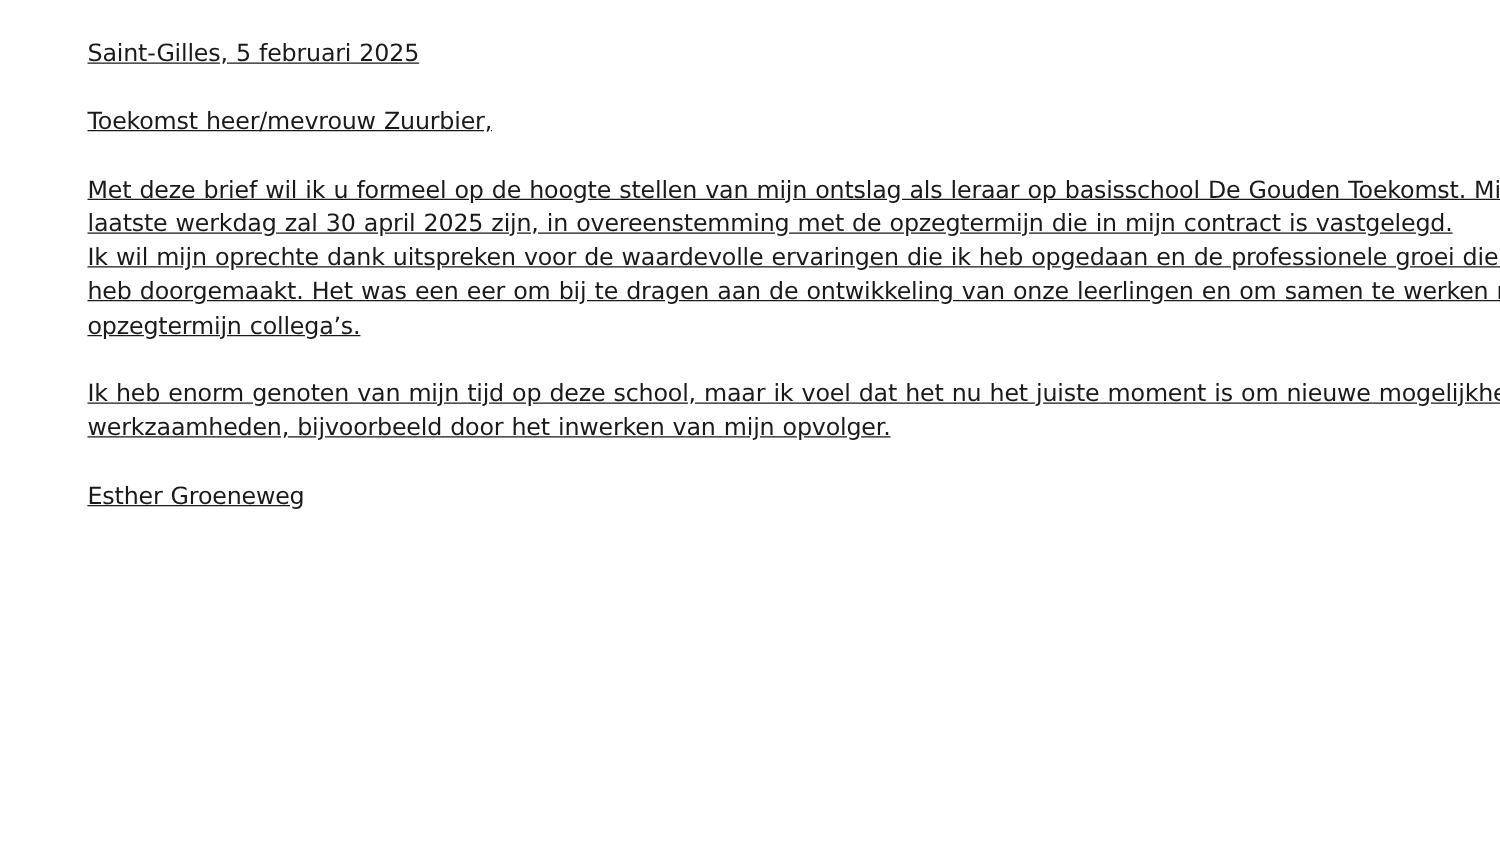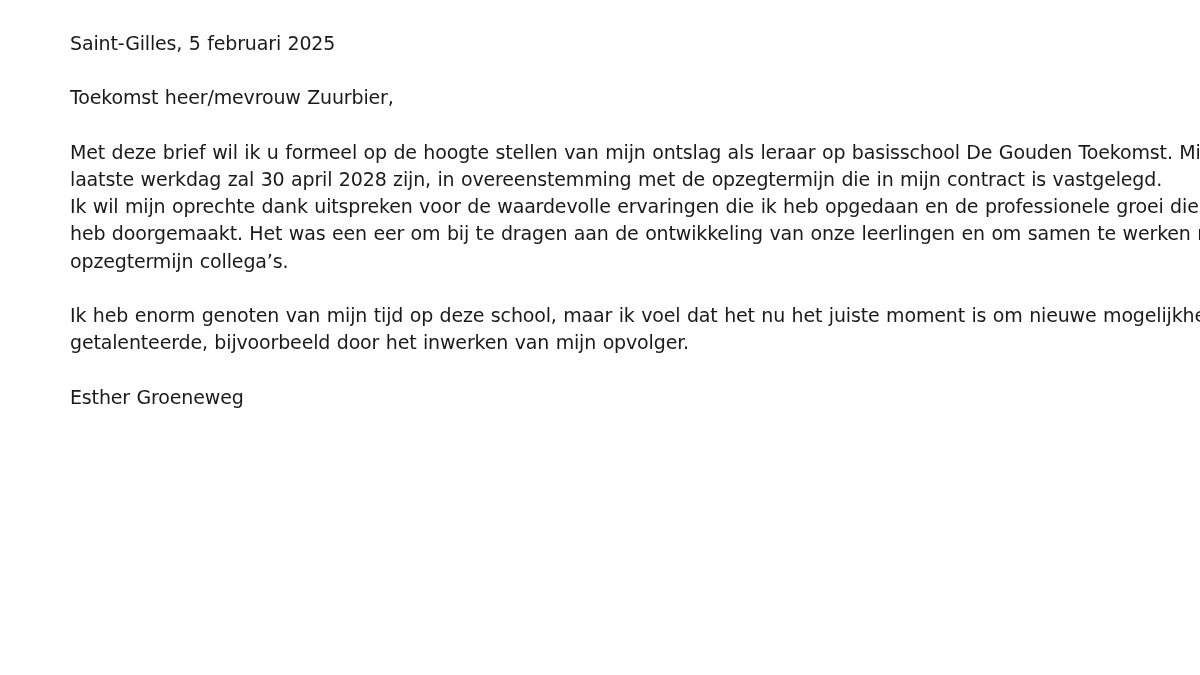--- a/index.html
+++ b/index.html
@@ -20,49 +20,50 @@
       left: 70px;
       top: 30px;
       width: 1080px;
       font-size: 19px;
       line-height: 27.2px;
       letter-spacing: -0.15px;
       word-spacing: 0.6px;
     }
     .block {
       margin: 0 0 27.2px 0;
+      text-decoration: underline;
     }
     .line {
       display: block;
       white-space: nowrap;
     }
   </style>
 </head>
 <body>
 
 <div class="letter">
   <div class="block">
     <span class="line">Saint-Gilles, 5 februari 2025</span>
   </div>
 
   <div class="block">
     <span class="line">Toekomst heer/mevrouw Zuurbier,</span>
   </div>
 
   <div class="block">
     <span class="line">Met deze brief wil ik u formeel op de hoogte stellen van mijn ontslag als leraar op basisschool De Gouden Toekomst. Mijn</span>
-    <span class="line">laatste werkdag zal 30 april 2028 zijn, in overeenstemming met de opzegtermijn die in mijn contract is vastgelegd.</span>
+    <span class="line">laatste werkdag zal 30 april 2025 zijn, in overeenstemming met de opzegtermijn die in mijn contract is vastgelegd.</span>
     <span class="line">Ik wil mijn oprechte dank uitspreken voor de waardevolle ervaringen die ik heb opgedaan en de professionele groei die ik hier</span>
     <span class="line">heb doorgemaakt. Het was een eer om bij te dragen aan de ontwikkeling van onze leerlingen en om samen te werken met</span>
     <span class="line">opzegtermijn collega’s.</span>
   </div>
 
   <div class="block">
     <span class="line">Ik heb enorm genoten van mijn tijd op deze school, maar ik voel dat het nu het juiste moment is om nieuwe mogelijkheden te</span>
-    <span class="line">getalenteerde, bijvoorbeeld door het inwerken van mijn opvolger.</span>
+    <span class="line">werkzaamheden, bijvoorbeeld door het inwerken van mijn opvolger.</span>
   </div>
 
 
 
   <div class="block">
     <span class="line">Esther Groeneweg</span>
   </div>
 </div>
 
 </body></html>

